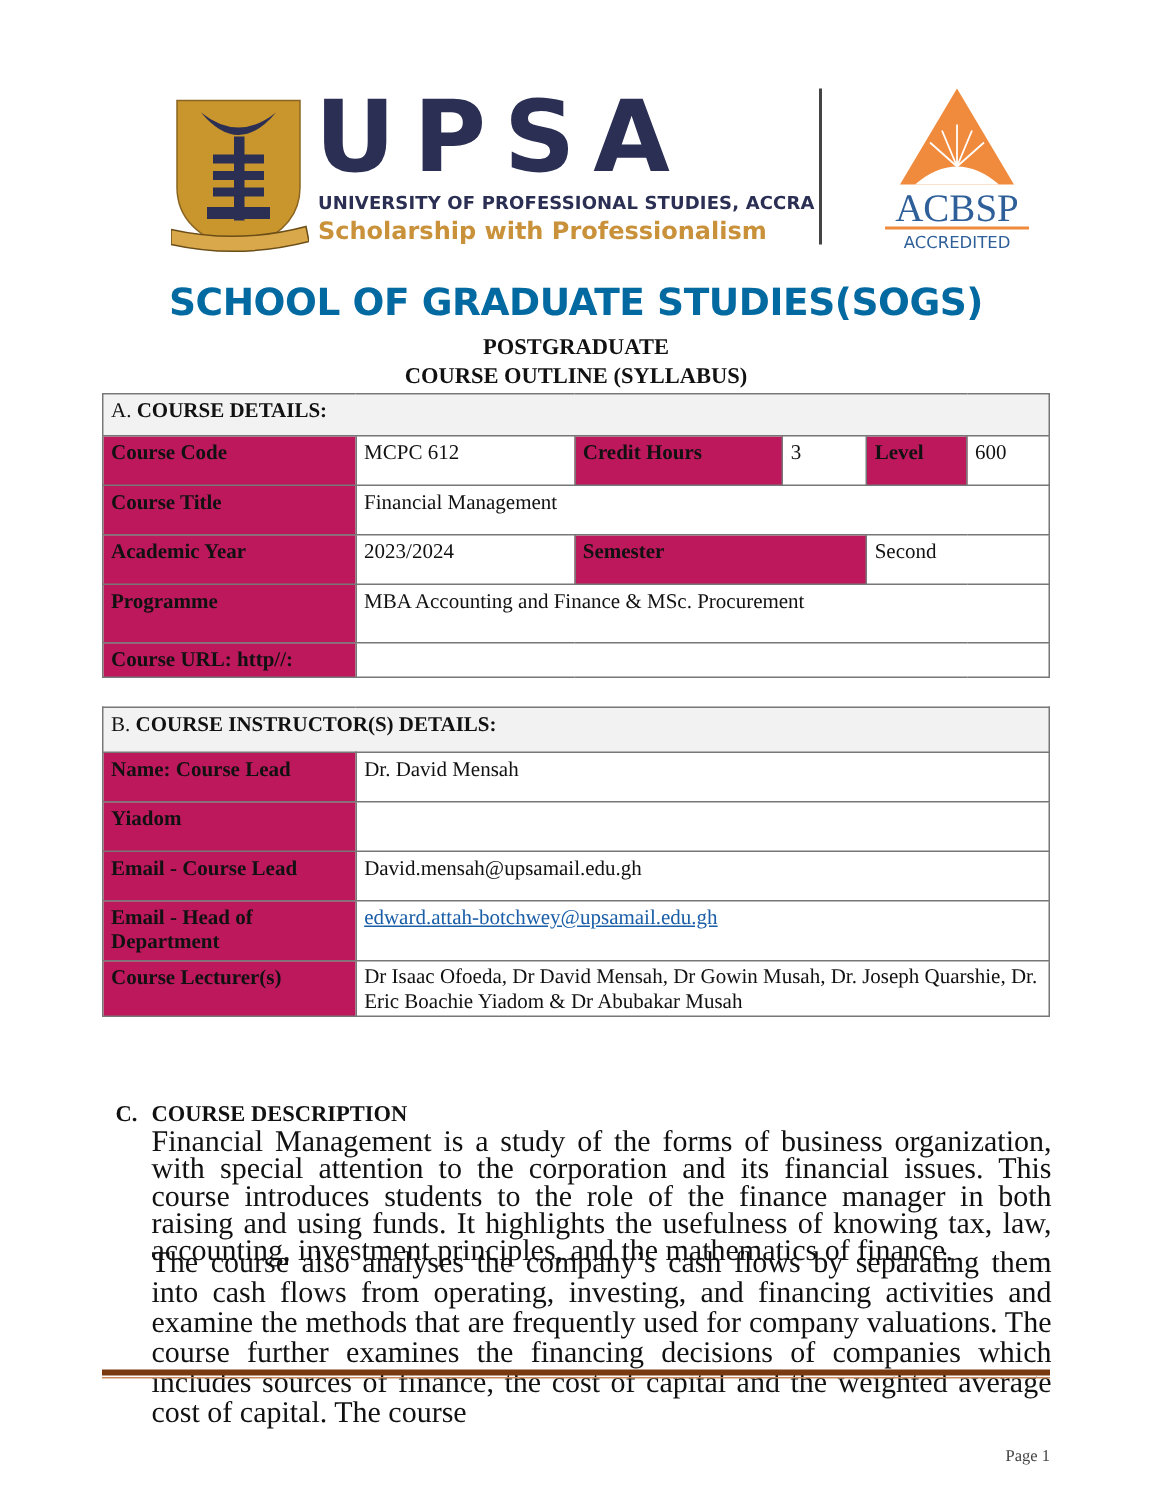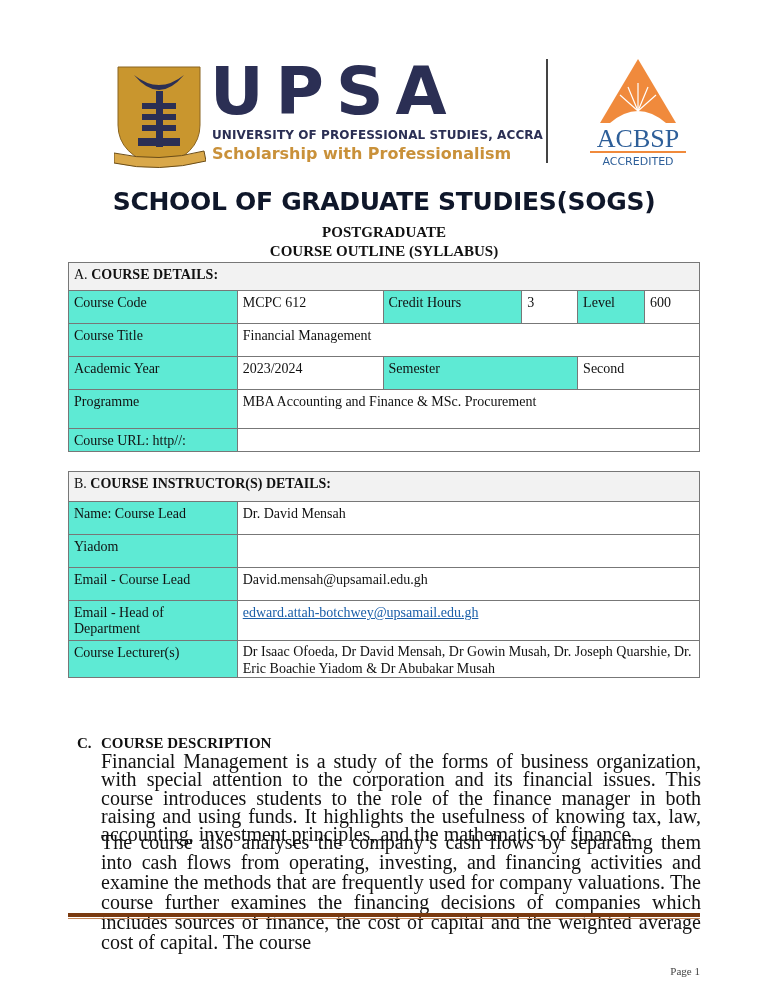--- a/index.html
+++ b/index.html
@@ -7,28 +7,28 @@
     body { position: relative; font-family: "Liberation Serif", serif; color: #111; }
 
     .logo-wrap { position: absolute; left: 110px; top: 55px; width: 590px; height: 112px; }
     .crest { position: absolute; left: 4px; top: 8px; width: 92px; height: 110px; }
     .upsa-big { position: absolute; left: 100px; top: 2px; font-family: "DejaVu Sans", sans-serif; font-weight: bold; font-size: 66px; letter-spacing: 12px; color: #2b2f54; line-height: 70px; }
     .upsa-sub { position: absolute; left: 102px; top: 73px; font-family: "DejaVu Sans", sans-serif; font-weight: bold; font-size: 12px; color: #2b2f54; letter-spacing: 0.1px; white-space: nowrap; }
     .upsa-motto { position: absolute; left: 102px; top: 89px; font-family: "DejaVu Sans", sans-serif; font-weight: bold; font-size: 16px; color: #c9913a; white-space: nowrap; }
     .vdivider { position: absolute; left: 436px; top: 4px; width: 2px; height: 104px; background: #444; }
     .acbsp { position: absolute; left: 474px; top: 0px; width: 108px; height: 112px; }
 
-    .school-title { position: absolute; left: 0; width: 768px; top: 187px; text-align: center; font-family: "DejaVu Sans", sans-serif; font-weight: bold; font-size: 25px; color: #0f172a; letter-spacing: -0.3px; }
+    .school-title { position: absolute; left: 0; width: 768px; top: 187px; text-align: center; font-family: "DejaVu Sans", sans-serif; font-weight: bold; font-size: 25px; color: #0369a1; letter-spacing: -0.3px; }
     .sub1, .sub2 { position: absolute; left: 0; width: 768px; text-align: center; font-weight: bold; font-size: 15px; }
     .sub1 { top: 224px; }
     .sub2 { top: 243px; }
 
     table.grid { position: absolute; left: 68px; width: 632px; border-collapse: collapse; font-size: 14px; }
     table.grid td { border: 1px solid #777; vertical-align: top; padding: 4px 6px 0 5px; }
-    td.lbl { background: #5eead4; font-weight: normal; }
+    td.lbl { background: #be185d; font-weight: bold; }
     td.hdr { background: #f2f2f2; }
     td.b { font-weight: normal; }
     .hdr-bold { font-weight: bold; }
     a.lnk { color: #1a5ea8; text-decoration: underline; }
 
     #tableA { top: 262px; }
     #tableB { top: 471px; }
 
     .sec-c { position: absolute; left: 77px; top: 735px; font-weight: bold; font-size: 15px; }
     .sec-c .num { display: inline-block; width: 24px; }

